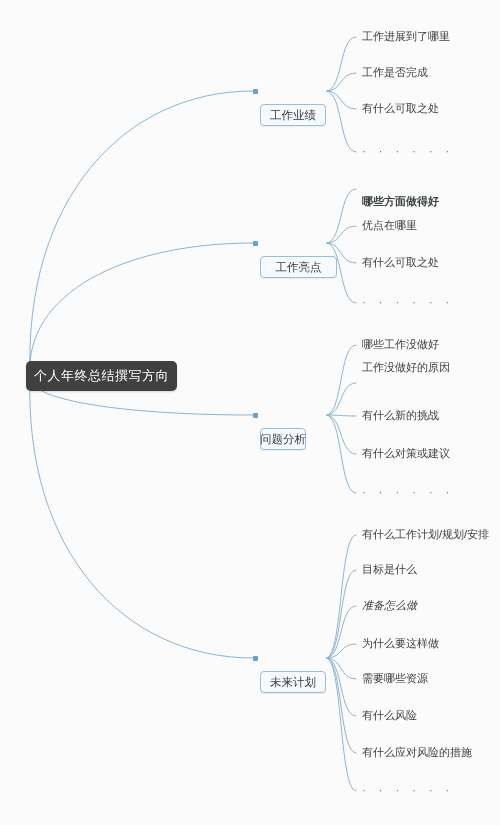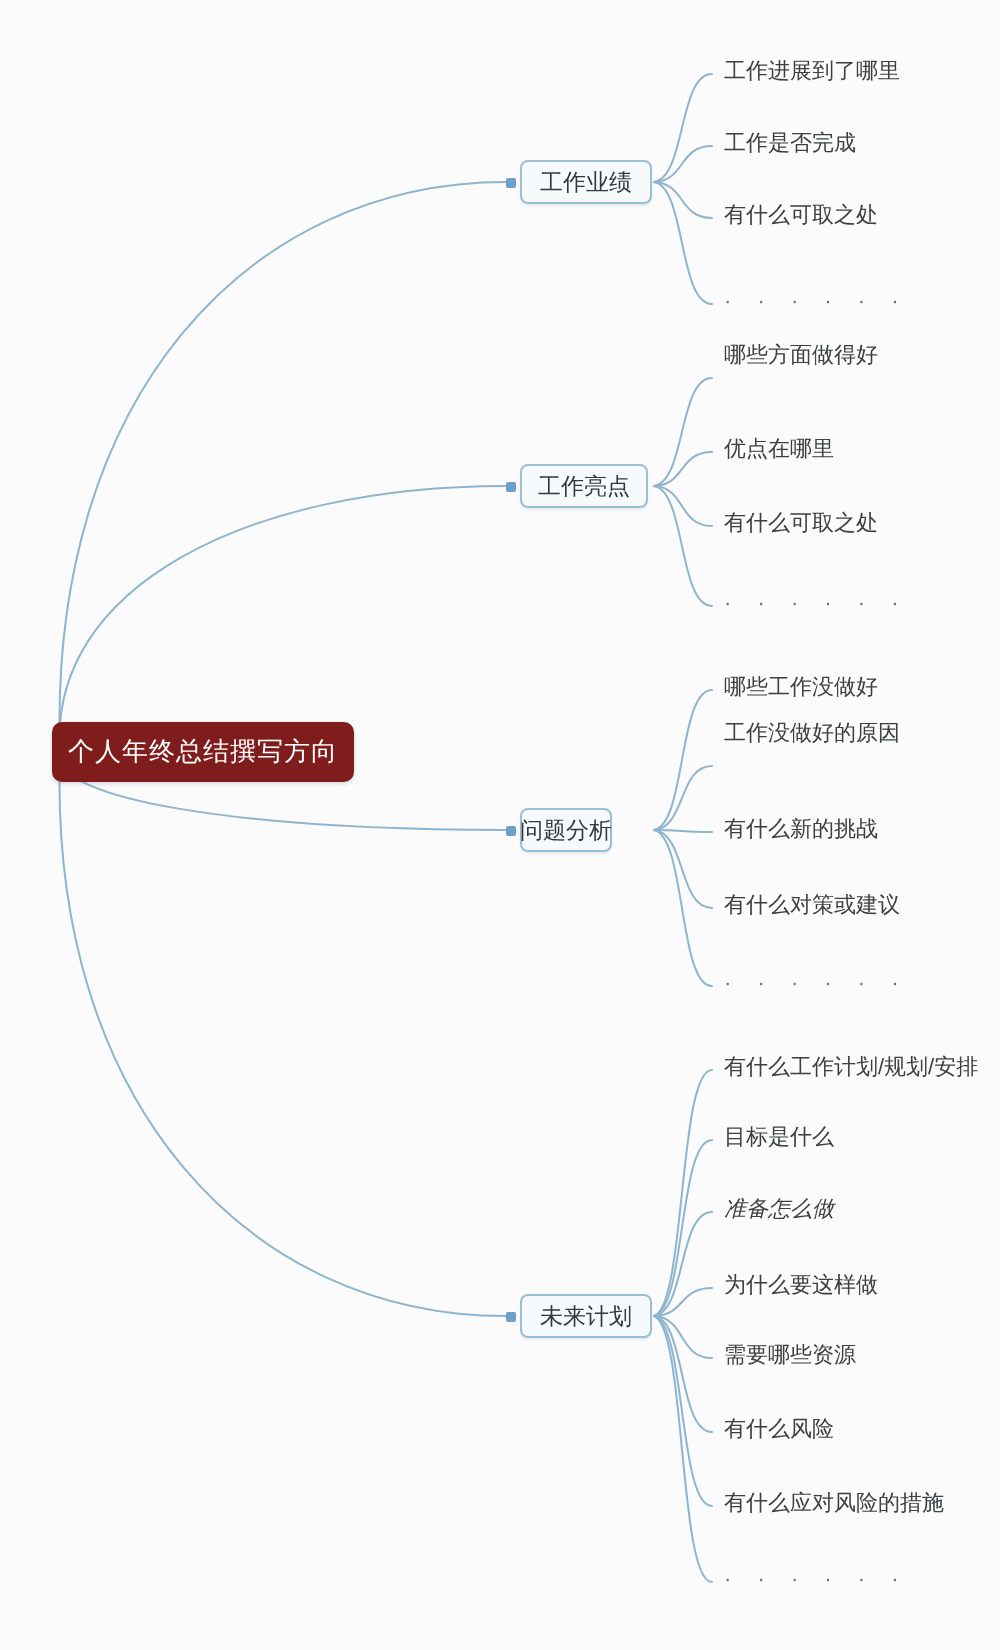--- a/index.html
+++ b/index.html
@@ -23,21 +23,21 @@
     position: absolute;
     left: 0;
     top: 0;
     width: 500px;
     height: 825px;
     pointer-events: none;
   }
   .node-root {
     position: absolute;
     box-sizing: border-box;
-    background: #7f1d1d;
+    background: #404040;
     color: #ffffff;
     border-radius: 5px;
     font-size: 13px;
     letter-spacing: 0.5px;
     display: flex;
     align-items: center;
     justify-content: center;
     white-space: nowrap;
     box-shadow: 0 1px 2px rgba(90,120,145,0.25);
   }
@@ -47,20 +47,21 @@
     background: #f7fafd;
     color: #31393f;
     border: 1px solid #9cbdd6;
     border-radius: 4px;
     font-size: 11.5px;
     display: flex;
     align-items: center;
     justify-content: center;
     white-space: nowrap;
     box-shadow: 0 1px 1px rgba(130,160,185,0.16);
+    margin-top: 24px;
   }
   .branch-dot {
     position: absolute;
     width: 5px;
     height: 5px;
     background: #6f9fc4;
     border-radius: 1px;
   }
   .leaf-label {
     position: absolute;
@@ -114,24 +115,24 @@
     </div>
     <div class="branch-dot" style="left: 253px; top: 88.5px;"></div>
     <div class="node-branch" style="left: 260px; top: 80px; width: 66px; height: 22px;">
       <span>工作业绩</span>
     </div>
     <div class="leaf-label" style="left: 362px; top: 30px; text-align: right;">工作进展到了哪里</div>
     <div class="leaf-label" style="left: 362px; top: 66px;">工作是否完成</div>
     <div class="leaf-label" style="left: 362px; top: 102px;">有什么可取之处</div>
     <div class="leaf-dots" style="left: 362px; top: 145px;">· · · · · ·</div>
     <div class="branch-dot" style="left: 253px; top: 240.5px;"></div>
-    <div class="node-branch" style="left: 260px; top: 232px; width: 64px; height: 22px;">
+    <div class="node-branch" style="left: 260px; top: 232px; width: 77px; height: 22px;">
       <span>工作亮点</span>
     </div>
-    <div class="leaf-label" style="left: 362px; top: 172px;">哪些方面做得好</div>
+    <div class="leaf-label" style="left: 362px; top: 195px; font-weight: bold;">哪些方面做得好</div>
     <div class="leaf-label" style="left: 362px; top: 219px;">优点在哪里</div>
     <div class="leaf-label" style="left: 362px; top: 256px;">有什么可取之处</div>
     <div class="leaf-dots" style="left: 362px; top: 296px;">· · · · · ·</div>
     <div class="branch-dot" style="left: 253px; top: 412.5px;"></div>
     <div class="node-branch" style="left: 260px; top: 404px; width: 46px; height: 22px;">
       <span>问题分析</span>
     </div>
     <div class="leaf-label" style="left: 362px; top: 338px;">哪些工作没做好</div>
     <div class="leaf-label" style="left: 362px; top: 361px;">工作没做好的原因</div>
     <div class="leaf-label" style="left: 362px; top: 409px;">有什么新的挑战</div>

